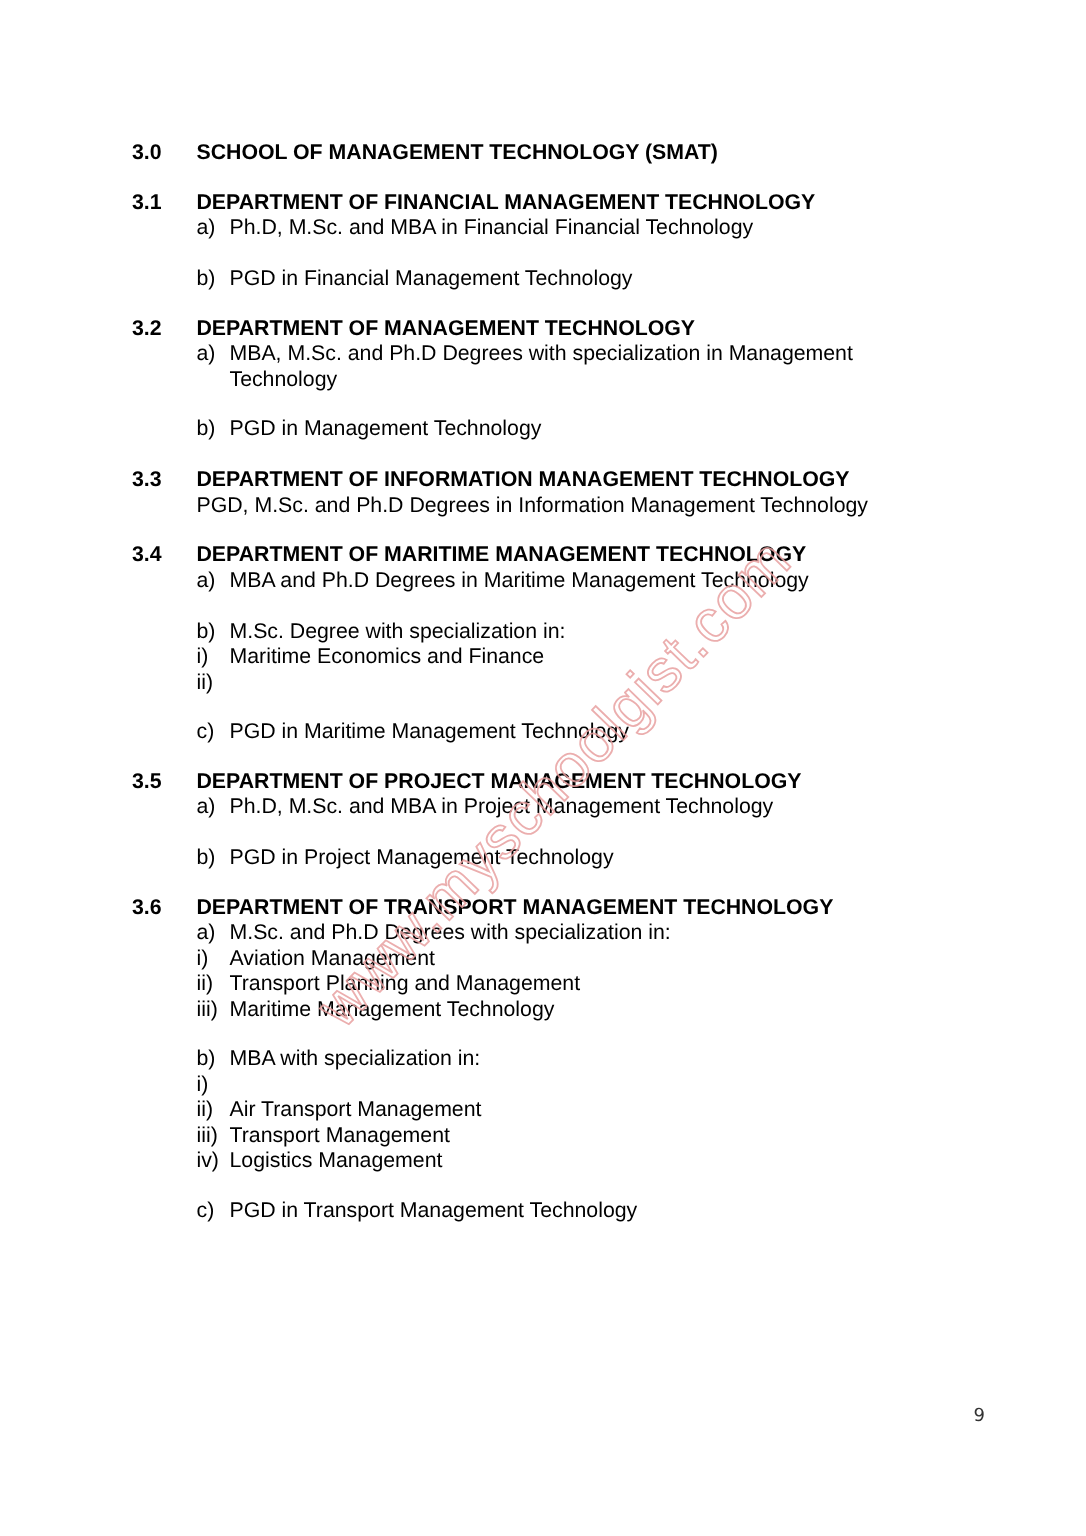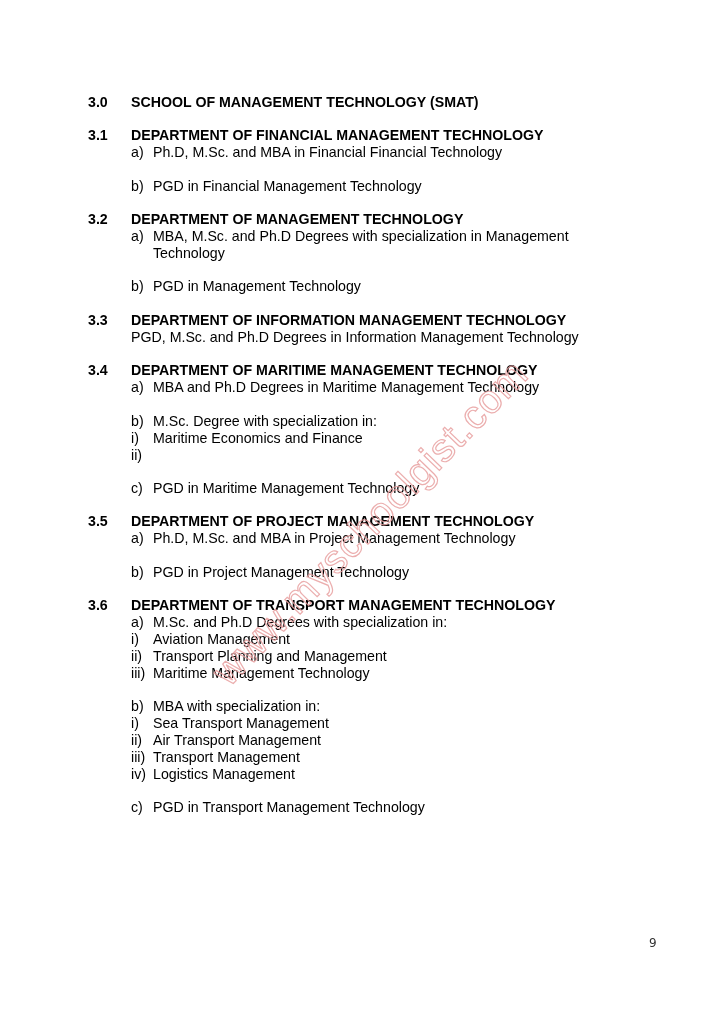--- a/index.html
+++ b/index.html
@@ -70,21 +70,20 @@
   <div class="line txt" style="top:614px">M.Sc. and Ph.D Degrees with specialization in:</div>
   <div class="lbl" style="top:631px">i)</div>
   <div class="line txt" style="top:631px">Aviation Management</div>
   <div class="lbl" style="top:648px">ii)</div>
   <div class="line txt" style="top:648px">Transport Planning and Management</div>
   <div class="lbl" style="top:665px">iii)</div>
   <div class="line txt" style="top:665px">Maritime Management  Technology</div>
   <div class="lbl" style="top:698px">b)</div>
   <div class="line txt" style="top:698px">MBA with specialization in:</div>
   <div class="lbl" style="top:715px">i)</div>
-  <div class="line txt" style="top:715px">Sea Transport Management</div>
   <div class="lbl" style="top:732px">ii)</div>
   <div class="line txt" style="top:732px">Air Transport Management</div>
   <div class="lbl" style="top:749px">iii)</div>
   <div class="line txt" style="top:749px">Transport Management</div>
   <div class="lbl" style="top:766px">iv)</div>
   <div class="line txt" style="top:766px">Logistics Management</div>
   <div class="lbl" style="top:799px">c)</div>
   <div class="line txt" style="top:799px">PGD in Transport Management Technology</div>
 
   <div class="watermark">www.myschoolgist.com</div>

